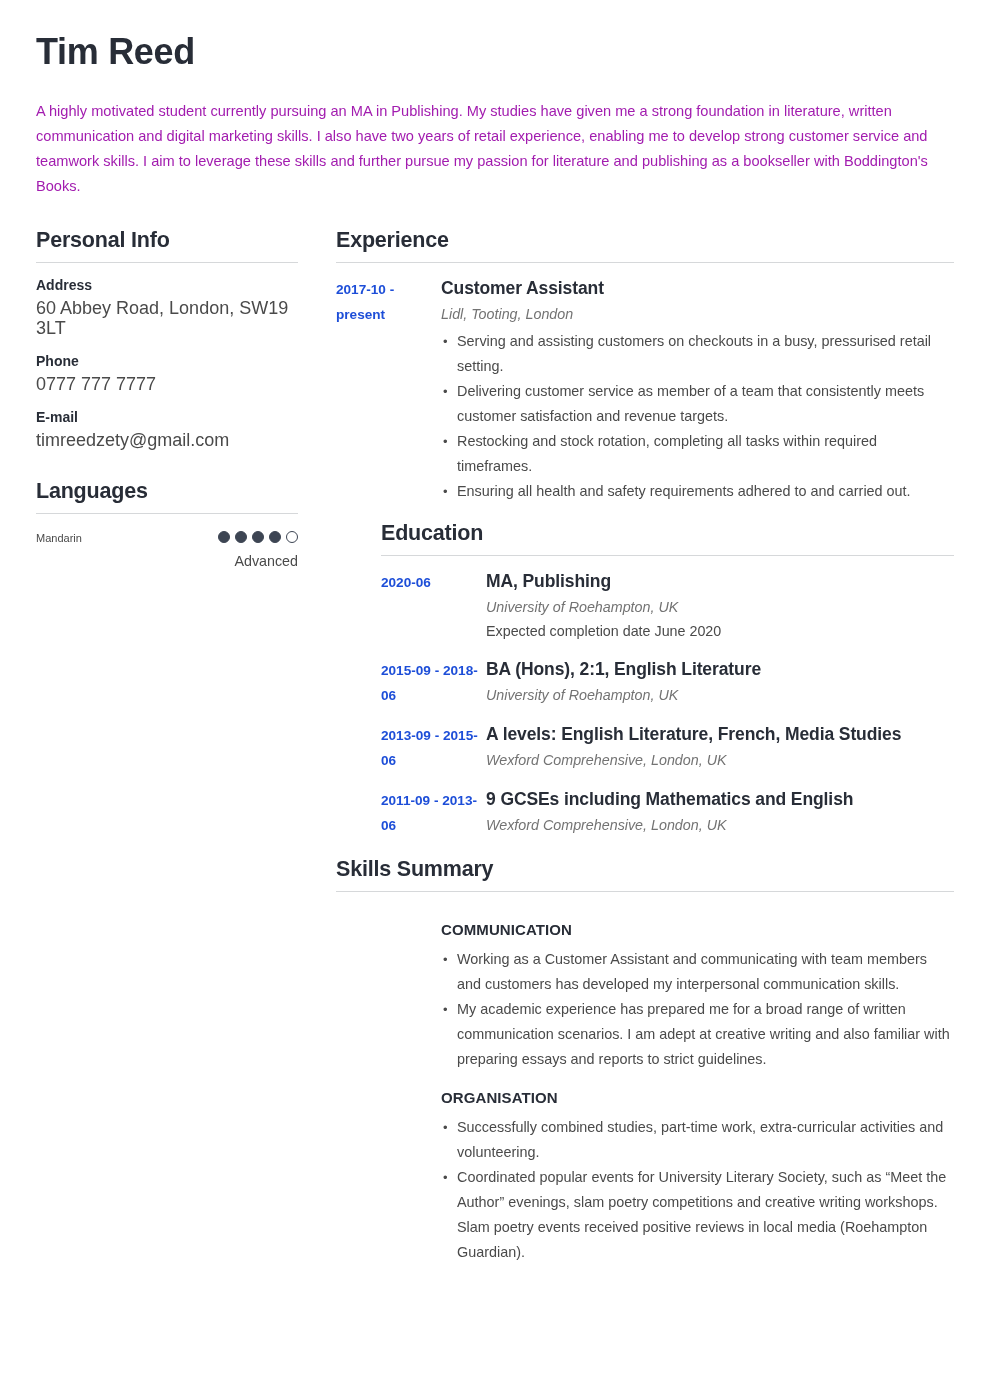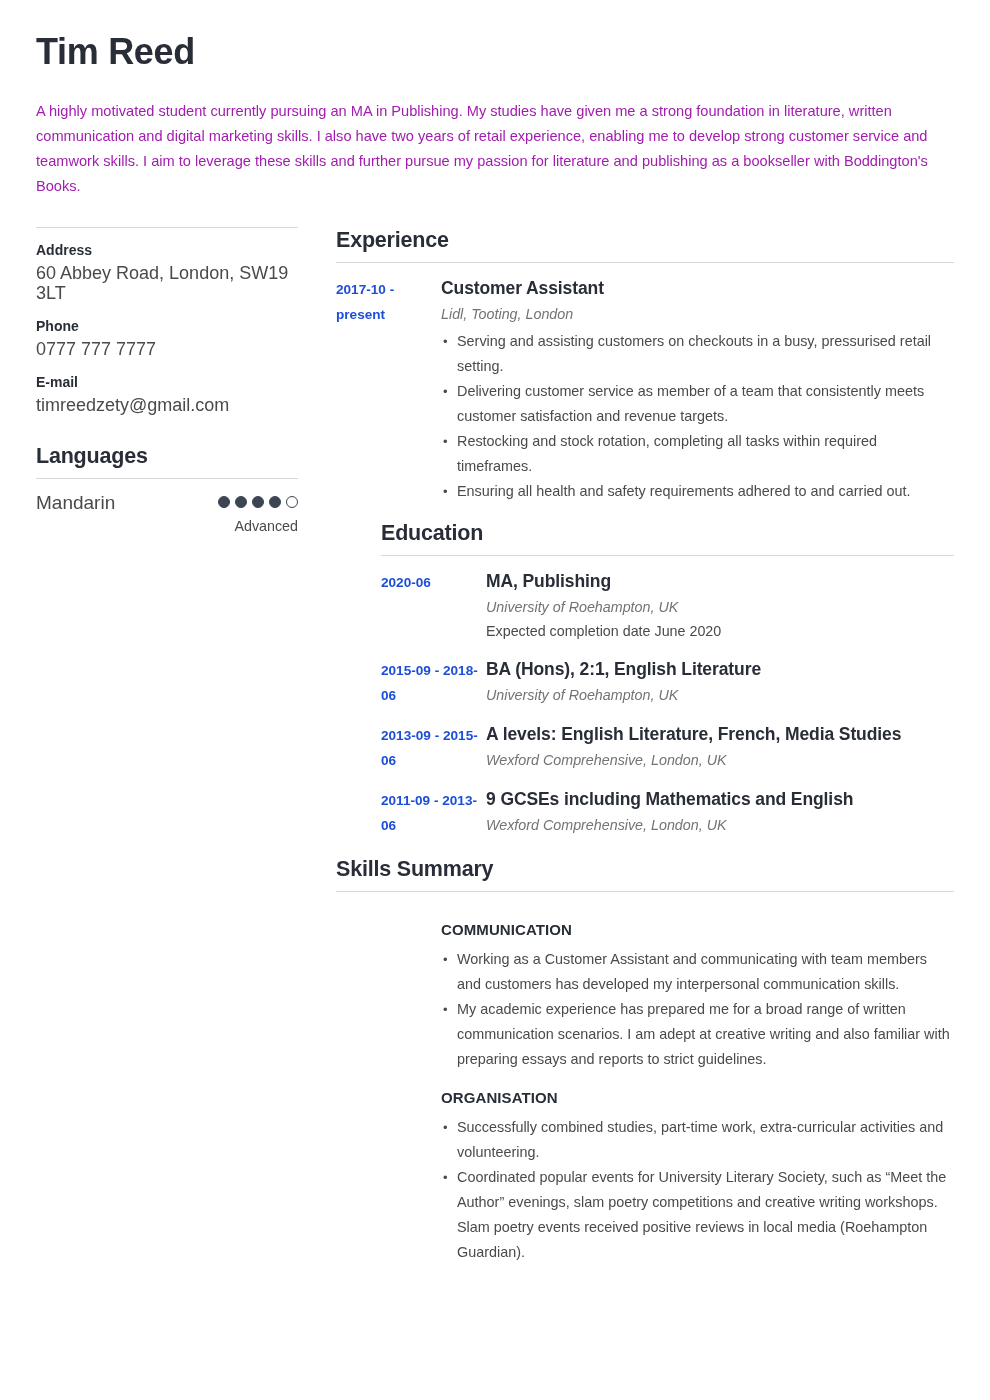--- a/index.html
+++ b/index.html
@@ -103,21 +103,21 @@
 
   
   .lang-row {
     display: flex;
     align-items: flex-start;
     justify-content: space-between;
     margin-top: 6px;
   }
 
   .lang-name {
-    font-size: 19px;
+    font-size: 11px;
     color: #4a4a4a;
     line-height: 22px;
     padding-top: 1px;
   }
 
   .lang-rating {
     text-align: right;
   }
 
   .dots {
@@ -254,20 +254,21 @@
 <div class="resume-header">
   <h1 class="person-name">Tim Reed</h1>
   <p class="summary-paragraph">A highly motivated student currently pursuing an MA in Publishing. My studies have given me a strong foundation in literature, written communication and digital marketing skills. I also have two years of retail experience, enabling me to develop strong customer service and teamwork skills. I aim to leverage these skills and further pursue my passion for literature and publishing as a bookseller with Boddington's Books.</p>
 </div>
 
 <div class="resume-body">
 
   <aside class="sidebar-col">
 
     <section class="section personal-info-section">
+      <div class="section-title">Personal Info</div>
       <div class="section-rule"></div>
       <div id="personal-info-fields">
           <div class="info-block">
             <div class="info-label">Address</div>
             <div class="info-value">60 Abbey Road, London, SW19 3LT</div>
           </div>
           <div class="info-block">
             <div class="info-label">Phone</div>
             <div class="info-value">0777 777 7777</div>
           </div>

